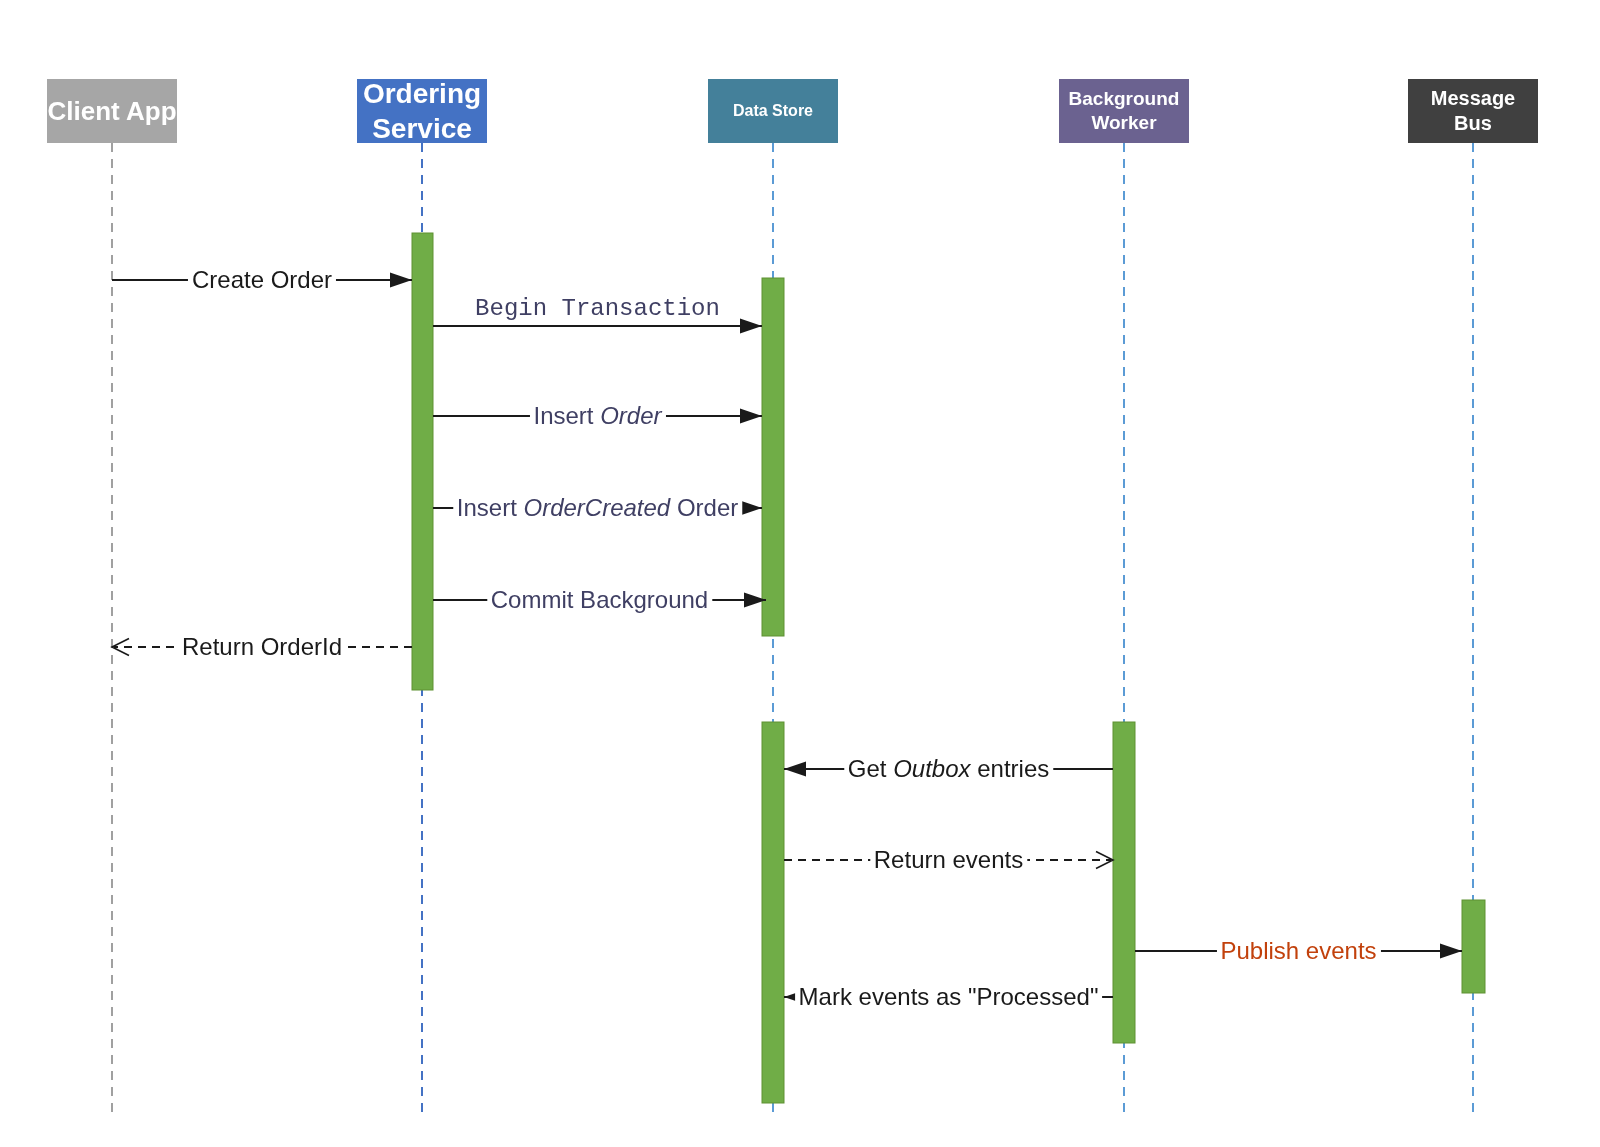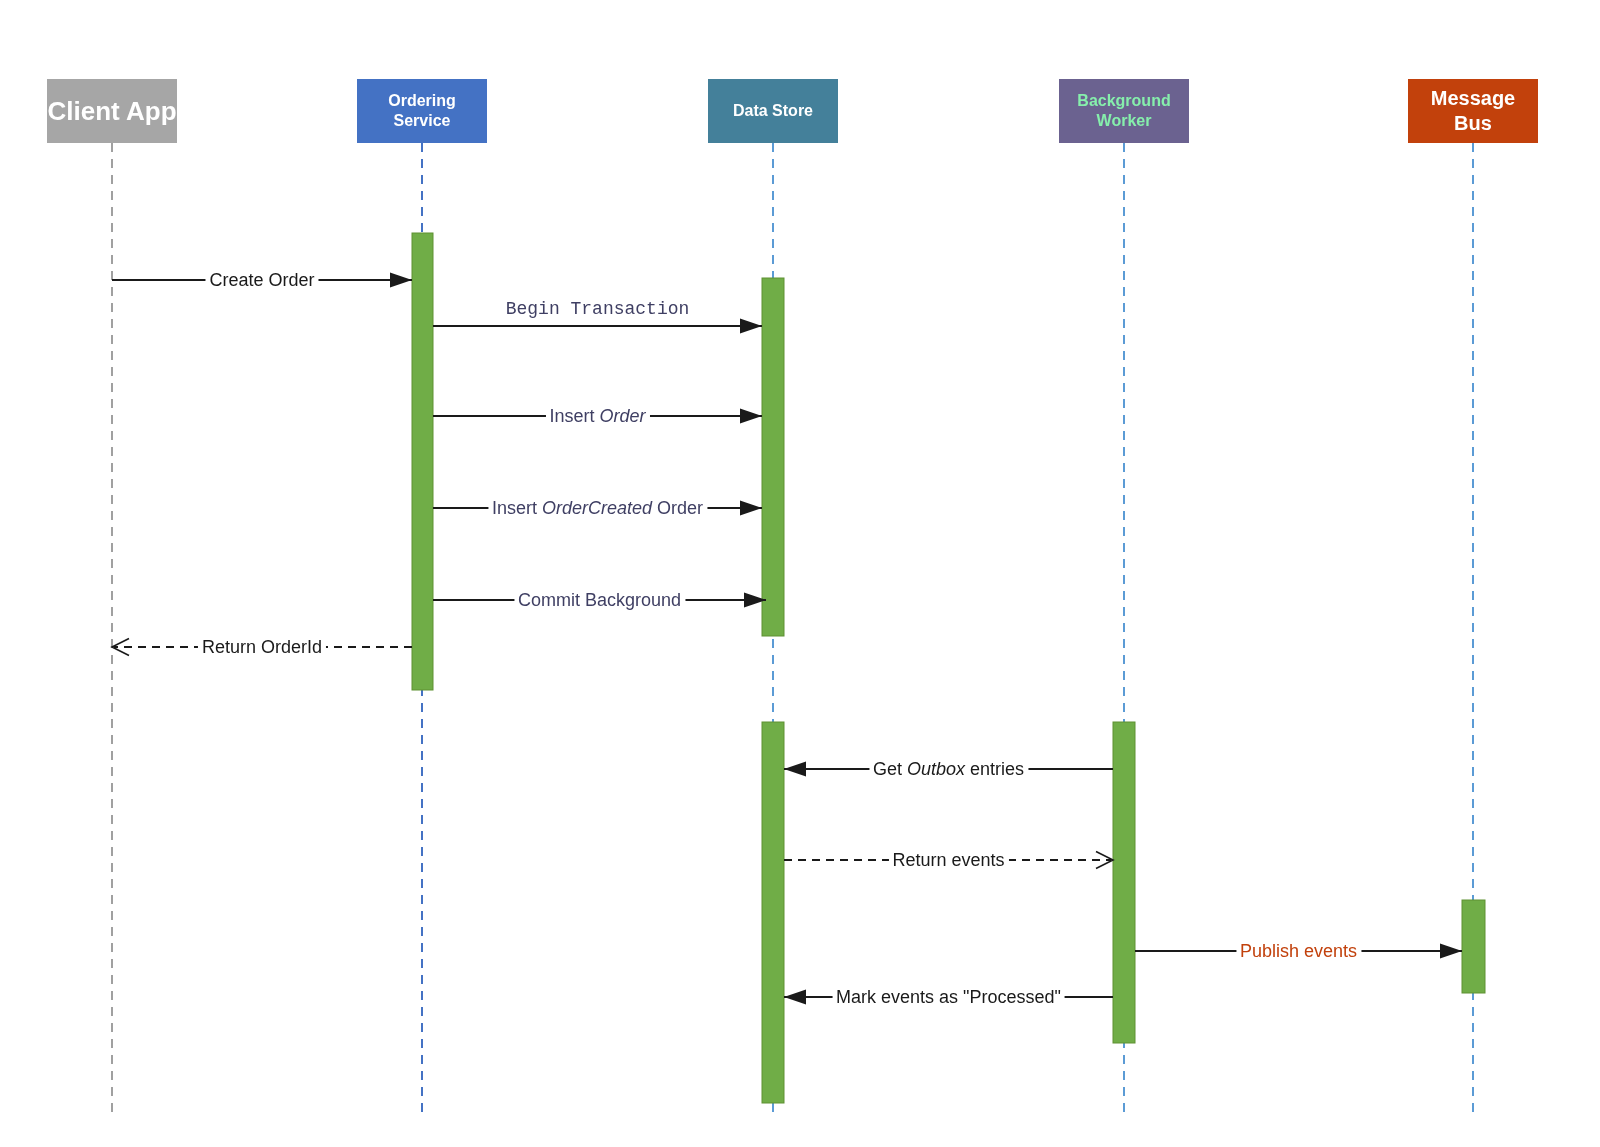--- a/index.html
+++ b/index.html
@@ -22,21 +22,21 @@
     font-weight: bold;
     white-space: pre-line;
     line-height: 1.25;
     box-sizing: border-box;
   }
   .msg-label {
     position: absolute;
     transform: translate(-50%, -50%);
     background: #ffffff;
     padding: 0 4px;
-    font-size: 18px;
+    font-size: 24px;
     white-space: nowrap;
     line-height: 1.15;
   }
   .seg-italic { font-style: italic; }
 </style>
 </head>
 <body>
 
 <div id="canvas">
   <svg id="diagram-svg" width="1600" height="1147" viewBox="0 0 1600 1147">
@@ -66,26 +66,26 @@
       <polygon points="784,769 806,761.5 806,776.5" fill="#1A1A1A"></polygon>
       <line x1="784" y1="860" x2="1111" y2="860" stroke="#1A1A1A" stroke-width="2" stroke-dasharray="8 6"></line>
       <polyline points="1096,851.5 1113,860 1096,868.5" fill="none" stroke="#1A1A1A" stroke-width="1.6"></polyline>
       <line x1="1135" y1="951" x2="1462" y2="951" stroke="#1A1A1A" stroke-width="2" stroke-dasharray="none"></line>
       <polygon points="1462,951 1440,943.5 1440,958.5" fill="#1A1A1A"></polygon>
       <line x1="1113" y1="997" x2="784" y2="997" stroke="#1A1A1A" stroke-width="2" stroke-dasharray="none"></line>
       <polygon points="784,997 806,989.5 806,1004.5" fill="#1A1A1A"></polygon>
     </svg>
   <div id="actors-layer">
       <div class="actor-box" style="left: 47px; top: 79px; width: 130px; height: 64px; background: rgb(166, 166, 166); color: rgb(255, 255, 255); font-size: 26px;"><span>Client App</span></div>
-      <div class="actor-box" style="left: 357px; top: 79px; width: 130px; height: 64px; background: rgb(68, 114, 196); color: rgb(255, 255, 255); font-size: 16px;"><span>Ordering
+      <div class="actor-box" style="left: 357px; top: 79px; width: 130px; height: 64px; background: rgb(68, 114, 196); color: rgb(255, 255, 255); font-size: 28px;"><span>Ordering
 Service</span></div>
       <div class="actor-box" style="left: 708px; top: 79px; width: 130px; height: 64px; background: rgb(68, 128, 154); color: rgb(255, 255, 255); font-size: 16px;"><span>Data Store</span></div>
-      <div class="actor-box" style="left: 1059px; top: 79px; width: 130px; height: 64px; background: rgb(107, 98, 144); color: #86efac; font-size: 16px;"><span>Background
+      <div class="actor-box" style="left: 1059px; top: 79px; width: 130px; height: 64px; background: rgb(107, 98, 144); color: #ffffff; font-size: 19px;"><span>Background
 Worker</span></div>
-      <div class="actor-box" style="left: 1408px; top: 79px; width: 130px; height: 64px; background: #c2410c; color: rgb(255, 255, 255); font-size: 20px;"><span>Message
+      <div class="actor-box" style="left: 1408px; top: 79px; width: 130px; height: 64px; background: #404040; color: rgb(255, 255, 255); font-size: 20px;"><span>Message
 Bus</span></div>
     </div>
   <div id="labels-layer">
       <span class="msg-label" style="left: 262px; top: 280px; color: rgb(26, 26, 26);"><span>Create Order</span></span>
       <span class="msg-label" style="left: 597.5px; top: 309px; color: rgb(63, 63, 99); font-family: Liberation Mono, monospace;"><span>Begin Transaction</span></span>
       <span class="msg-label" style="left: 597.5px; top: 416px; color: rgb(63, 63, 99);"><span>Insert </span><span class="seg-italic">Order</span></span>
       <span class="msg-label" style="left: 597.5px; top: 508px; color: rgb(63, 63, 99);"><span>Insert </span><span class="seg-italic">OrderCreated</span><span> Order</span></span>
       <span class="msg-label" style="left: 599.5px; top: 600px; color: rgb(63, 63, 99);"><span>Commit Background</span></span>
       <span class="msg-label" style="left: 262px; top: 647px; color: rgb(26, 26, 26);"><span>Return OrderId</span></span>
       <span class="msg-label" style="left: 948.5px; top: 769px; color: rgb(26, 26, 26);"><span>Get </span><span class="seg-italic">Outbox</span><span> entries</span></span>

